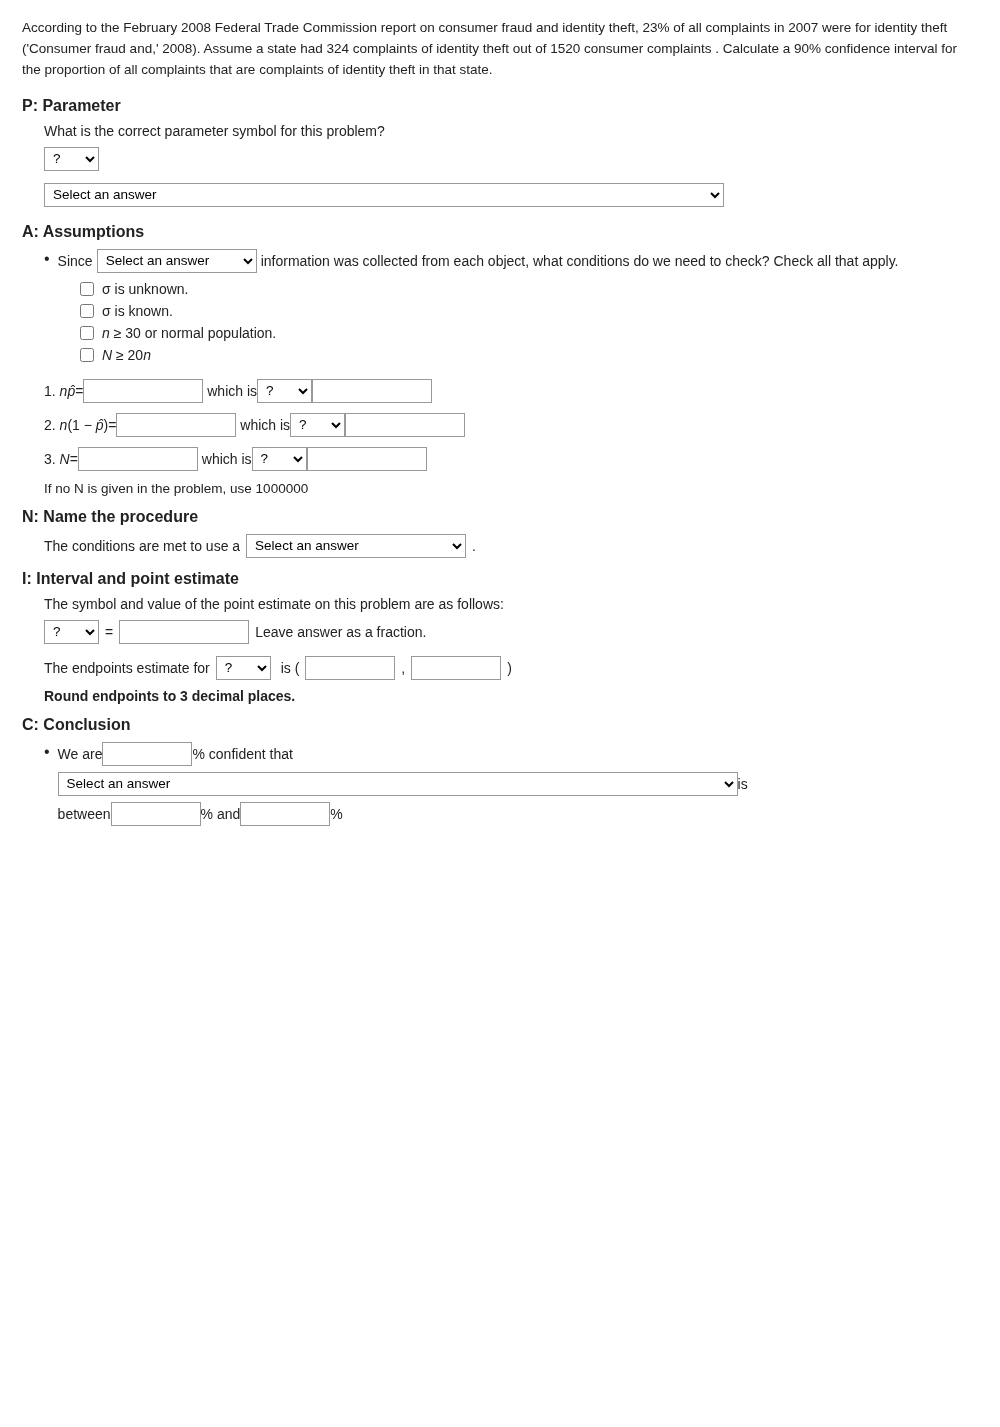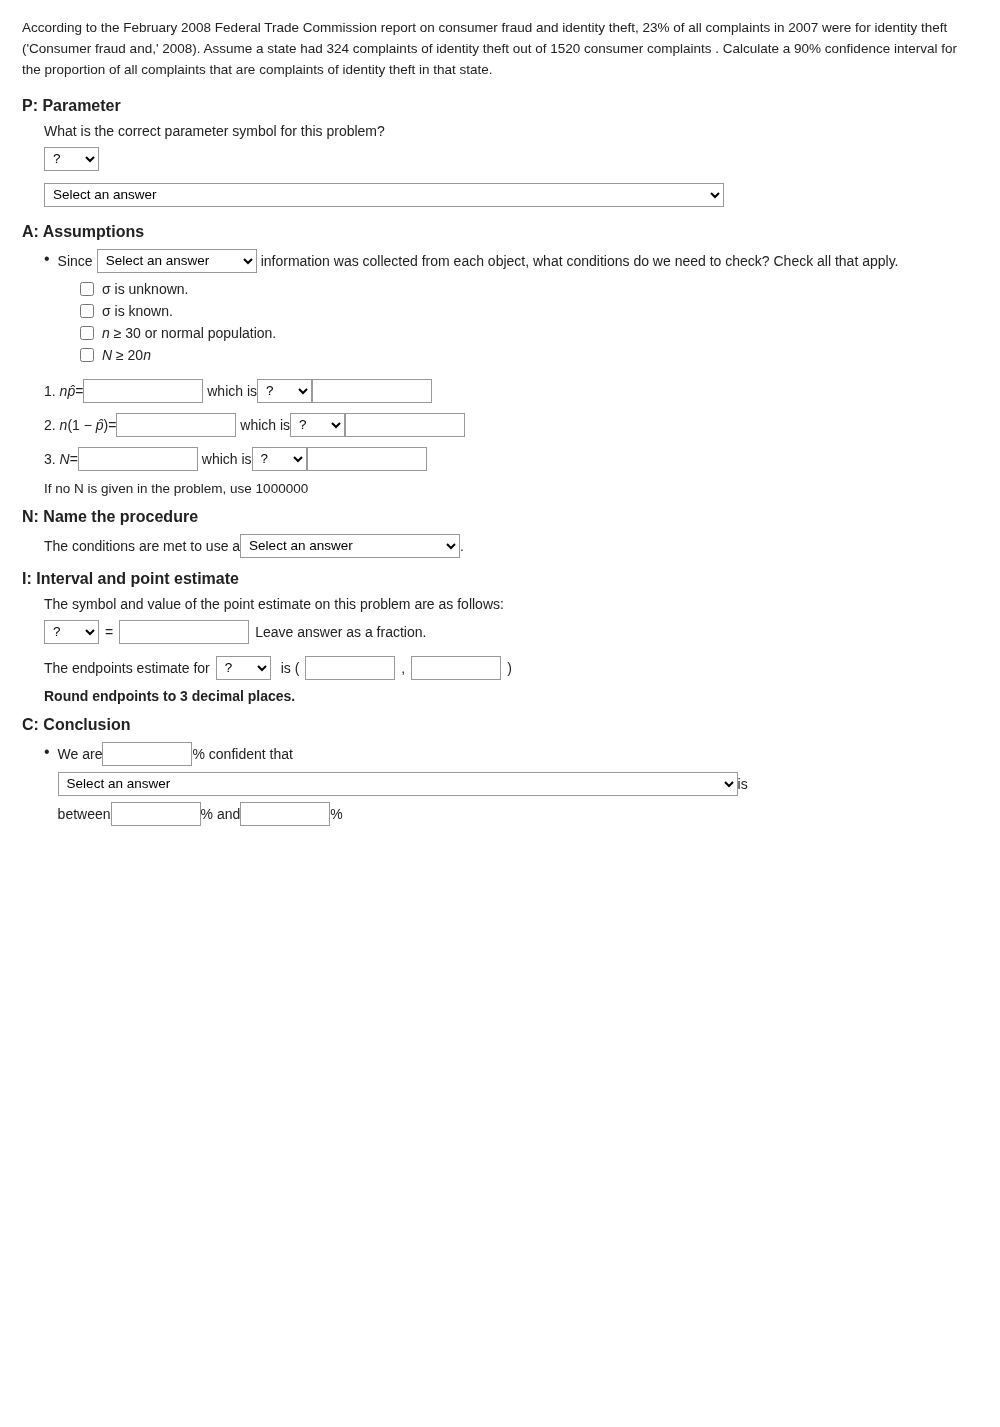--- a/index.html
+++ b/index.html
@@ -137,20 +137,21 @@
     }
     .n-note {
       font-size: 13.5px;
       margin-top: 4px;
       margin-left: 0;
       color: #222;
     }
     .procedure-row {
       display: flex;
       align-items: center;
+      gap: 6px;
       font-size: 14px;
     }
     .mb8 { margin-bottom: 8px; }
     .mb12 { margin-bottom: 12px; }
     .mt12 { margin-top: 12px; }
     .mt16 { margin-top: 16px; }
     .math { font-style: italic; }
     .bold { font-weight: bold; }
   </style>
 </head>

